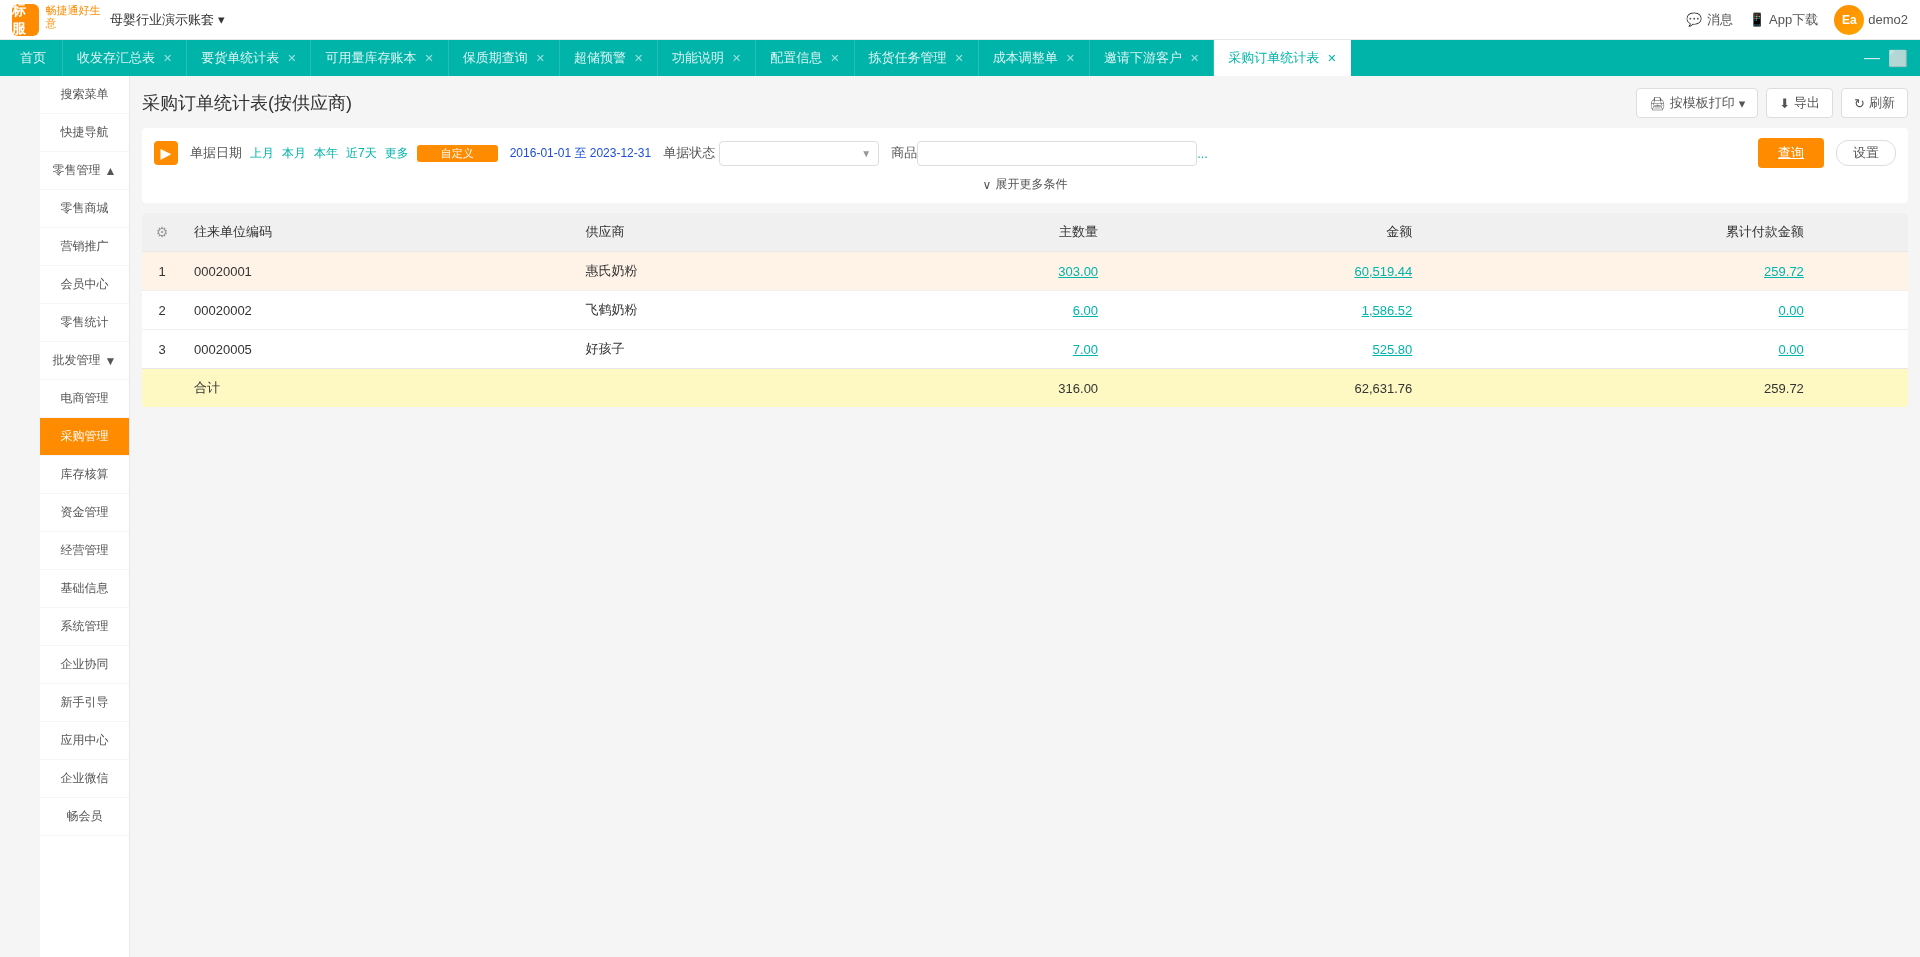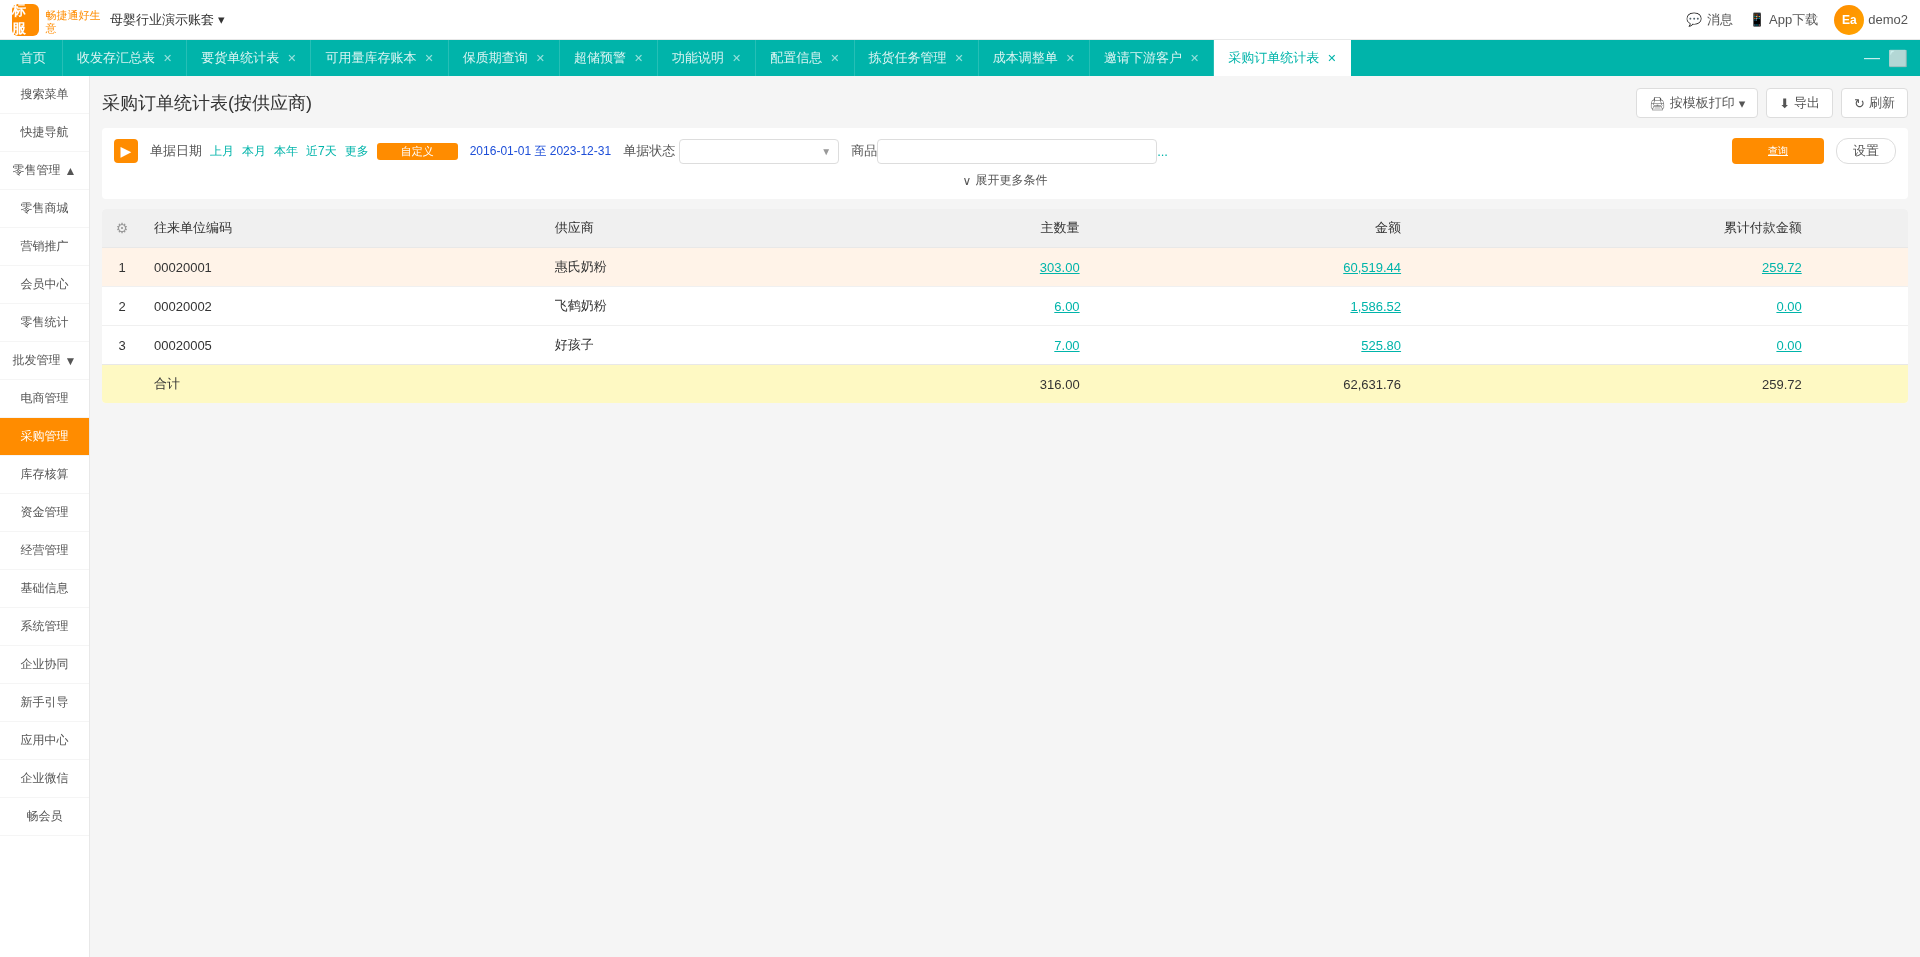--- a/index.html
+++ b/index.html
@@ -10,21 +10,21 @@
       height: 40px;
       background: #fff;
       display: flex;
       align-items: center;
       padding: 0 12px;
       border-bottom: 1px solid #e8e8e8;
       position: relative;
     }
     .logo-area {
       display: flex;
-      align-items: flex-end;
+      align-items: flex-start;
       gap: 6px;
       width: 90px;
     }
     .logo-icon {
       width: 32px; height: 32px;
       background: #ff8c00;
       border-radius: 6px;
       display: flex; align-items: center; justify-content: center;
       color: white; font-size: 14px; font-weight: bold;
     }
@@ -99,20 +99,21 @@
     }
 
     
     .sidebar {
       width: 90px;
       background: #fff;
       border-right: 1px solid #e8e8e8;
       display: flex;
       flex-direction: column;
       overflow-y: auto;
+      margin-left: 40px;
     }
     .sidebar-item {
       padding: 10px 6px;
       text-align: center;
       font-size: 12px;
       color: #555;
       cursor: pointer;
       border-bottom: 1px solid #f5f5f5;
     }
     .sidebar-item.active { background: #ff8c00; color: #fff; }
@@ -260,23 +261,23 @@
       font-size: 13px;
       width: 280px;
     }
     .btn-more {
       font-size: 13px; color: #00b4aa; cursor: pointer;
     }
     .btn-query {
       background: #ff8c00;
       color: white;
       border: none;
-      padding: 6px 36px;
-      border-radius: 4px;
-      font-size: 10px;
+      padding: 6px 20px;
+      border-radius: 4px;
+      font-size: 13px;
       cursor: pointer;
       text-decoration: underline;
     }
     .btn-settings {
       background: #fff;
       color: #555;
       border: 1px solid #ddd;
       padding: 3px 16px;
       border-radius: 12px;
       font-size: 13px;

